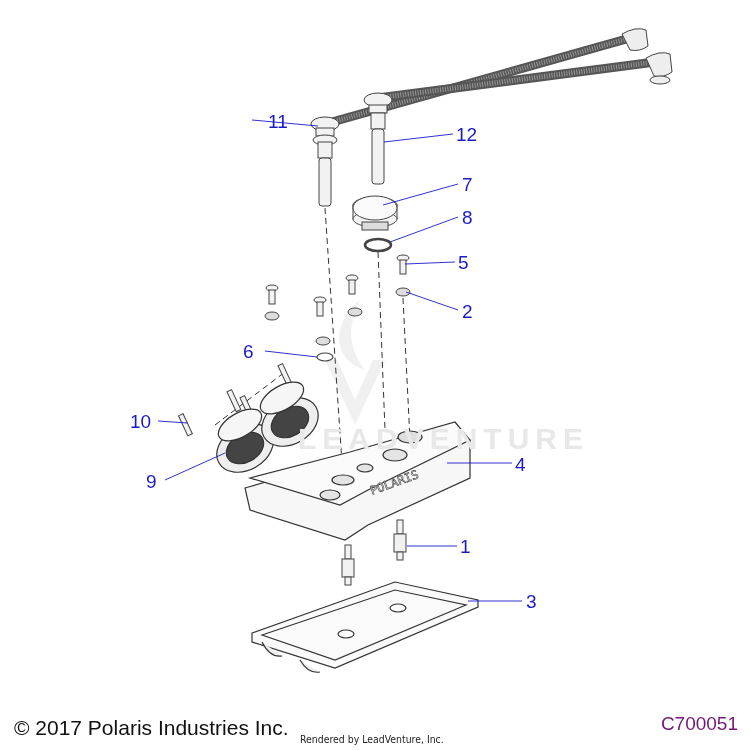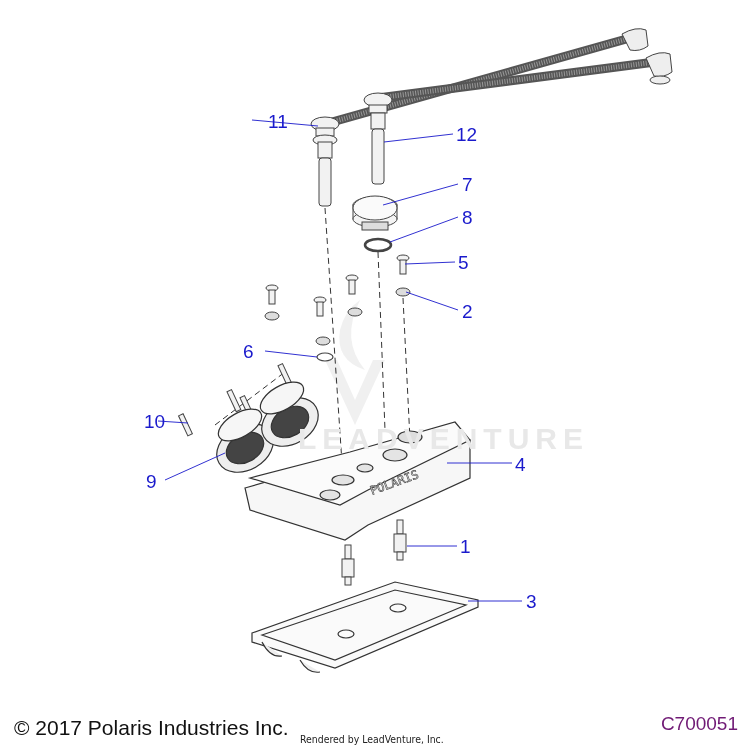--- a/index.html
+++ b/index.html
@@ -147,21 +147,21 @@
 
   <div class="watermark">LEADVENTURE</div>
 
   <div class="callout" style="left:230px;top:112px;margin-left:38px;">11</div>
   <div class="callout" style="left:456px;top:125px;">12</div>
   <div class="callout" style="left:462px;top:175px;">7</div>
   <div class="callout" style="left:462px;top:208px;">8</div>
   <div class="callout" style="left:458px;top:253px;">5</div>
   <div class="callout" style="left:462px;top:302px;">2</div>
   <div class="callout" style="left:243px;top:342px;">6</div>
-  <div class="callout" style="left:144px;top:412px;">10</div>
+  <div class="callout" style="left:130px;top:412px;">10</div>
   <div class="callout" style="left:146px;top:472px;">9</div>
   <div class="callout" style="left:515px;top:455px;">4</div>
   <div class="callout" style="left:460px;top:537px;">1</div>
   <div class="callout" style="left:526px;top:592px;">3</div>
 </div>
 
 <div class="footer-copyright">© 2017 Polaris Industries Inc.</div>
 <div class="footer-rendered">Rendered by LeadVenture, Inc.</div>
 <div class="footer-code">C700051</div>
 

